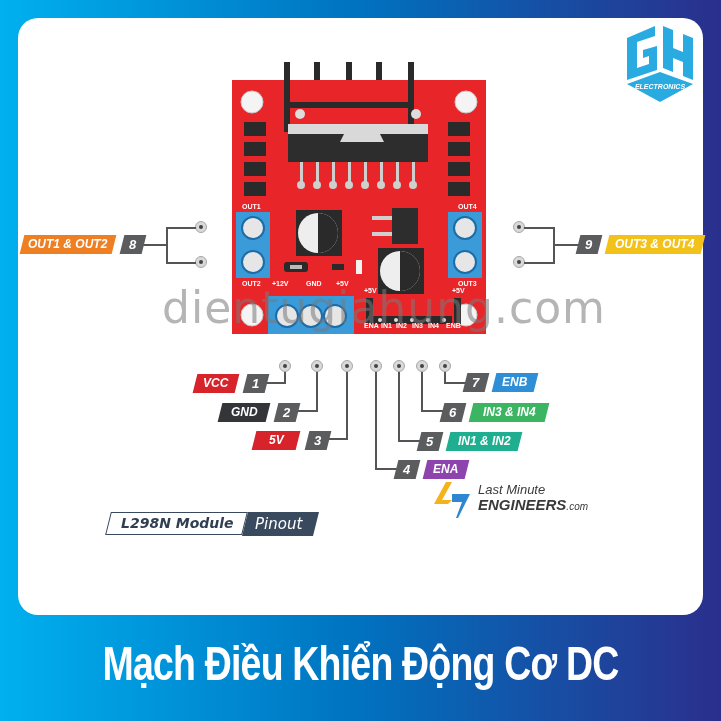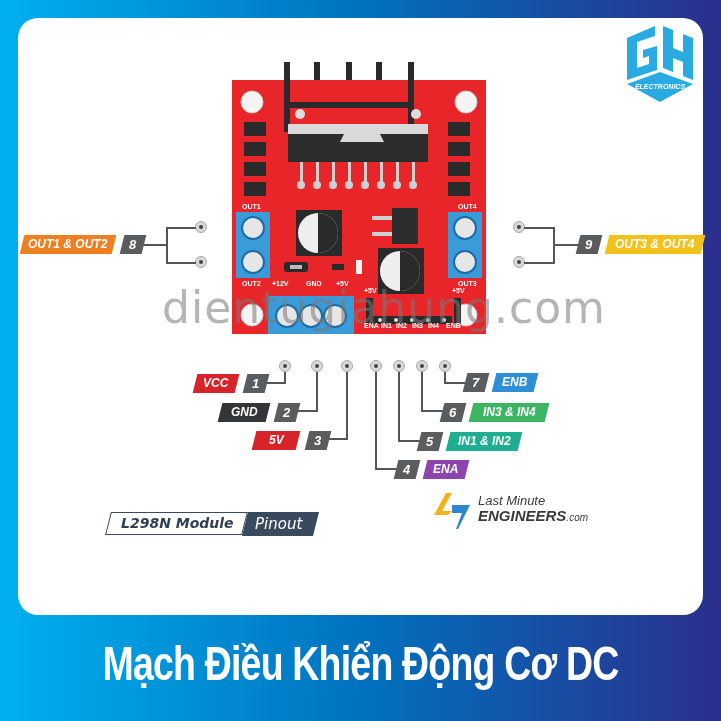--- a/index.html
+++ b/index.html
@@ -13,21 +13,21 @@
   .num{position:absolute;width:22px;height:19px;line-height:19px;background:#5a5c5e;color:#fff;font-family:"Liberation Sans",sans-serif;font-style:italic;font-weight:bold;font-size:13px;text-align:center;transform:skewX(-14deg);}
   .num span{display:inline-block;transform:skewX(14deg);}
   .pin{position:absolute;width:12px;height:12px;border-radius:50%;background:#d9d9d9;border:1px solid #a8a8a8;box-sizing:border-box;}
   .pin::after{content:"";position:absolute;left:3px;top:3px;width:4px;height:4px;border-radius:50%;background:#444;}
   .line{position:absolute;background:#555;}
   .watermark{position:absolute;left:162px;top:282px;font-family:"DejaVu Sans",sans-serif;font-size:44px;color:rgba(120,120,120,0.55);letter-spacing:1px;pointer-events:none;}
   .module-title{position:absolute;left:108px;top:512px;height:24px;display:flex;}
   .module-title .a{border:1.5px solid #3a4a5e;height:21px;line-height:21px;padding:0 10px 0 12px;font-family:"DejaVu Sans",sans-serif;font-style:italic;font-weight:bold;font-size:14px;color:#2f3e52;transform:skewX(-14deg);}
   .module-title .b{background:#3a4a5e;height:24px;line-height:24px;padding:0 14px 0 10px;font-family:"DejaVu Sans",sans-serif;font-style:italic;font-size:15px;color:#fff;transform:skewX(-14deg);}
   .module-title span span{display:inline-block;transform:skewX(14deg);}
-  .lme{position:absolute;left:432px;top:491px;display:flex;align-items:center;}
+  .lme{position:absolute;left:432px;top:480px;display:flex;align-items:center;}
   .lme .t1{font-family:"Liberation Sans",sans-serif;font-style:italic;font-size:13px;color:#3a3a3a;line-height:14px;}
   .lme .t2{font-family:"Liberation Sans",sans-serif;font-style:italic;font-weight:bold;font-size:15px;color:#3a3a3a;line-height:16px;}
   .lme .t2 small{font-weight:normal;font-size:10px;}
   .silk{position:absolute;font-family:"Liberation Sans",sans-serif;font-weight:bold;font-size:7px;color:#fff;}
 </style>
 </head>
 <body>
 
 <div class="frame">
   <div class="panel"></div>

